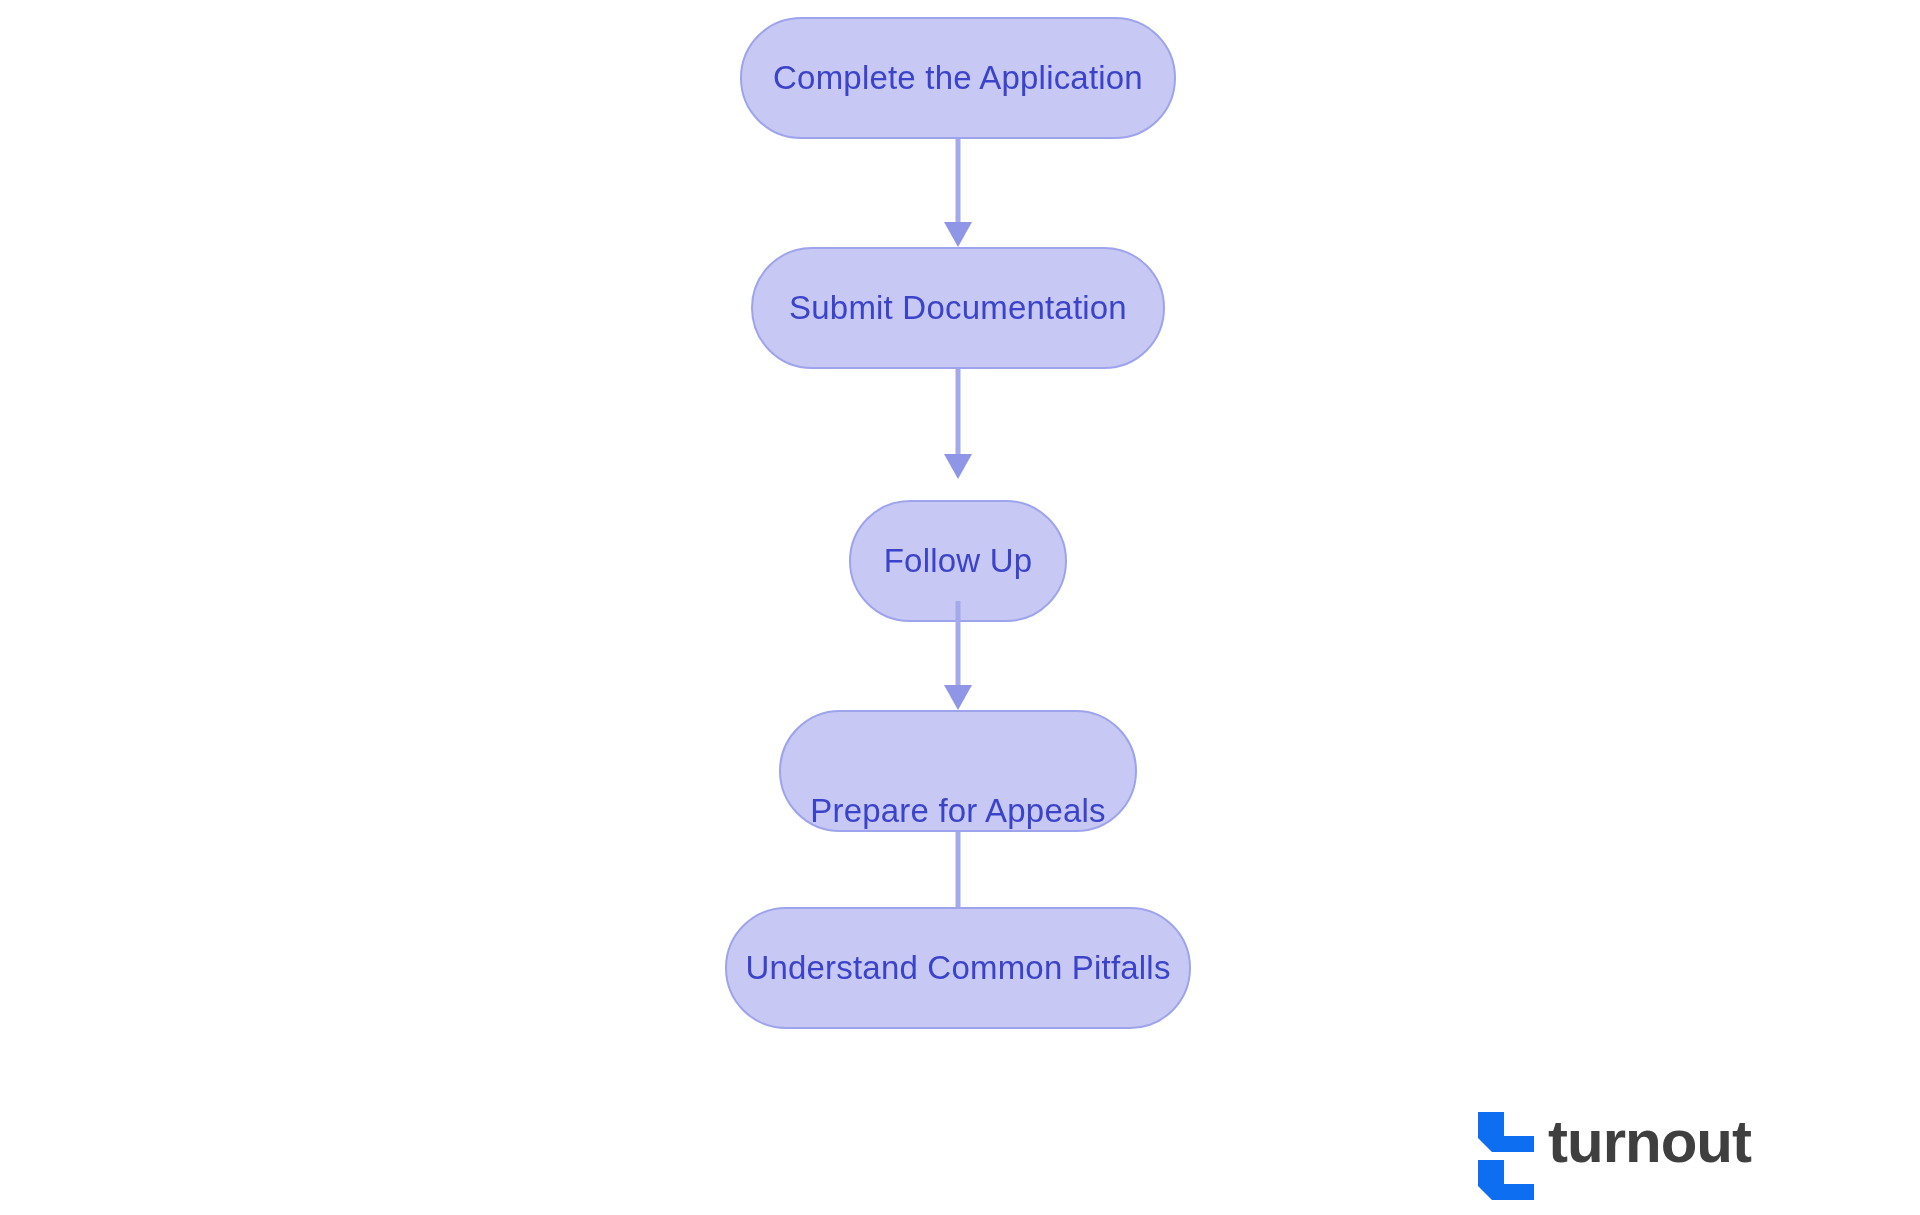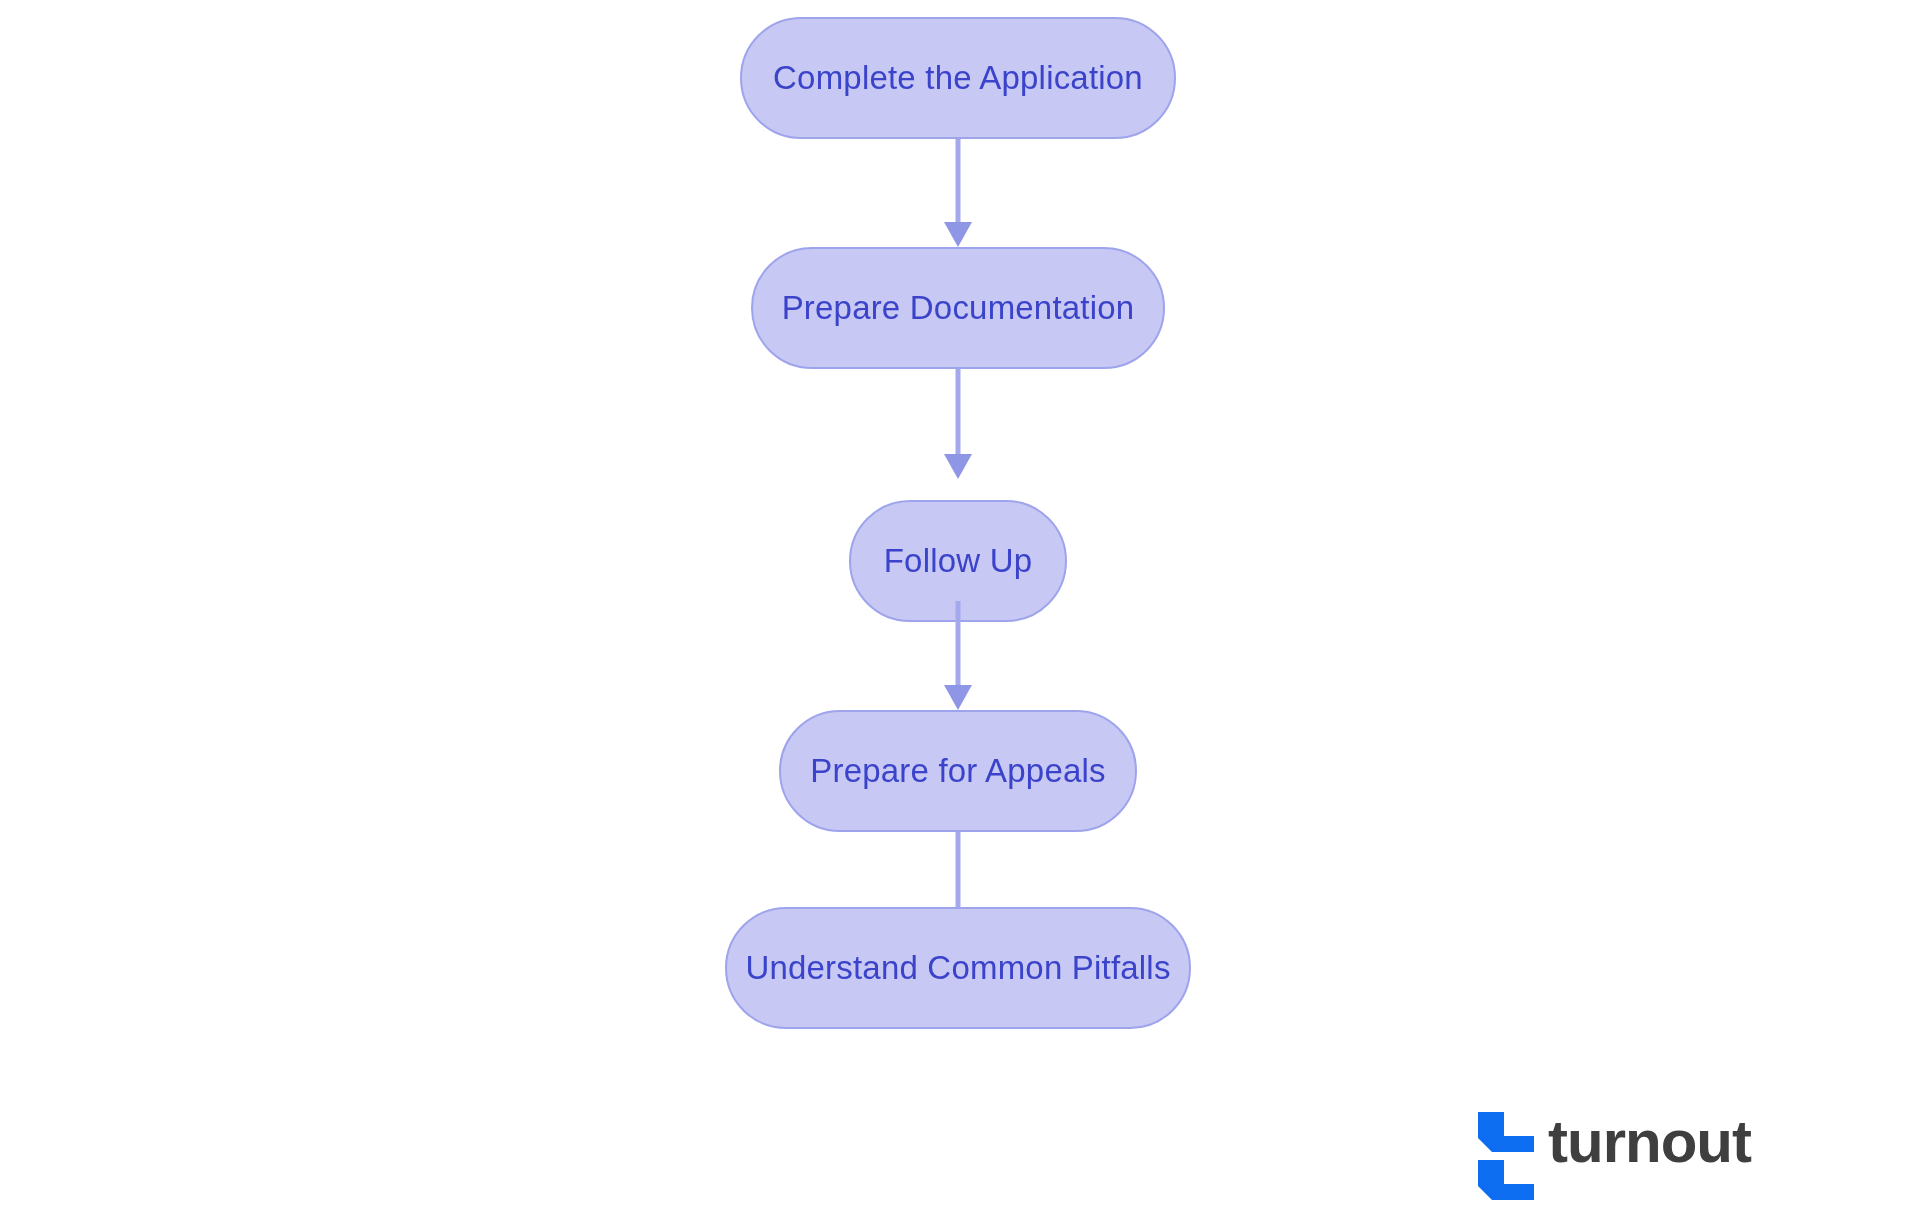--- a/index.html
+++ b/index.html
@@ -36,21 +36,21 @@
   }
   .flow-node .node-label{
     color:var(--node-text);
     font-size:33px;
     letter-spacing:0.2px;
     white-space:nowrap;
   }
   .n1{top:17px;width:436px;}
   .n2{top:247px;width:414px;}
   .n3{top:479px;width:218px;margin-top:21px;}
-  .n4{top:710px;width:358px;}
+  .n4{top:710px;width:358px;align-items:flex-end;}
   .n5{top:907px;width:466px;}
 
   .flow-arrow{
     position:absolute;
     left:958px;
     transform:translateX(-50%);
     width:30px;
   }
   .a1{top:139px;height:108px;}
   .a2{top:369px;height:110px;}
@@ -105,21 +105,21 @@
   <div class="flow-node n1">
     <span class="node-label">Complete the Application</span>
   </div>
 
   <div class="flow-arrow a1">
     <div class="arrow-shaft"></div>
     <div class="arrow-head"></div>
   </div>
 
   <div class="flow-node n2">
-    <span class="node-label">Prepare Documentation</span>
+    <span class="node-label">Submit Documentation</span>
   </div>
 
   <div class="flow-arrow a2">
     <div class="arrow-shaft"></div>
     <div class="arrow-head"></div>
   </div>
 
   <div class="flow-node n3">
     <span class="node-label">Follow Up</span>
   </div>

